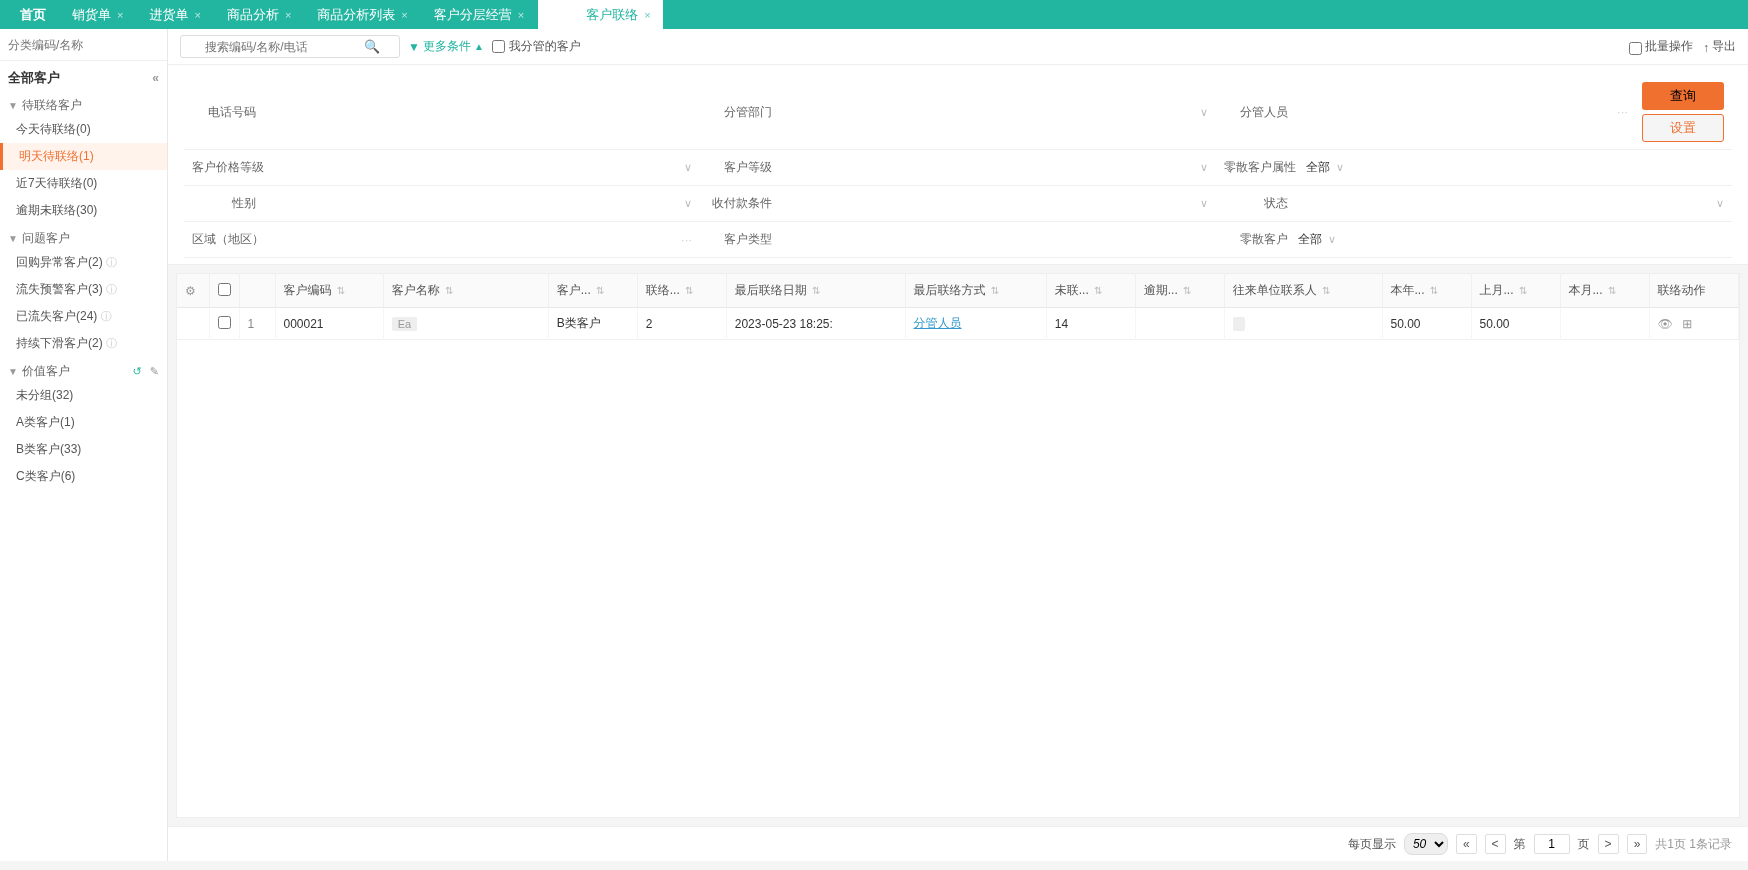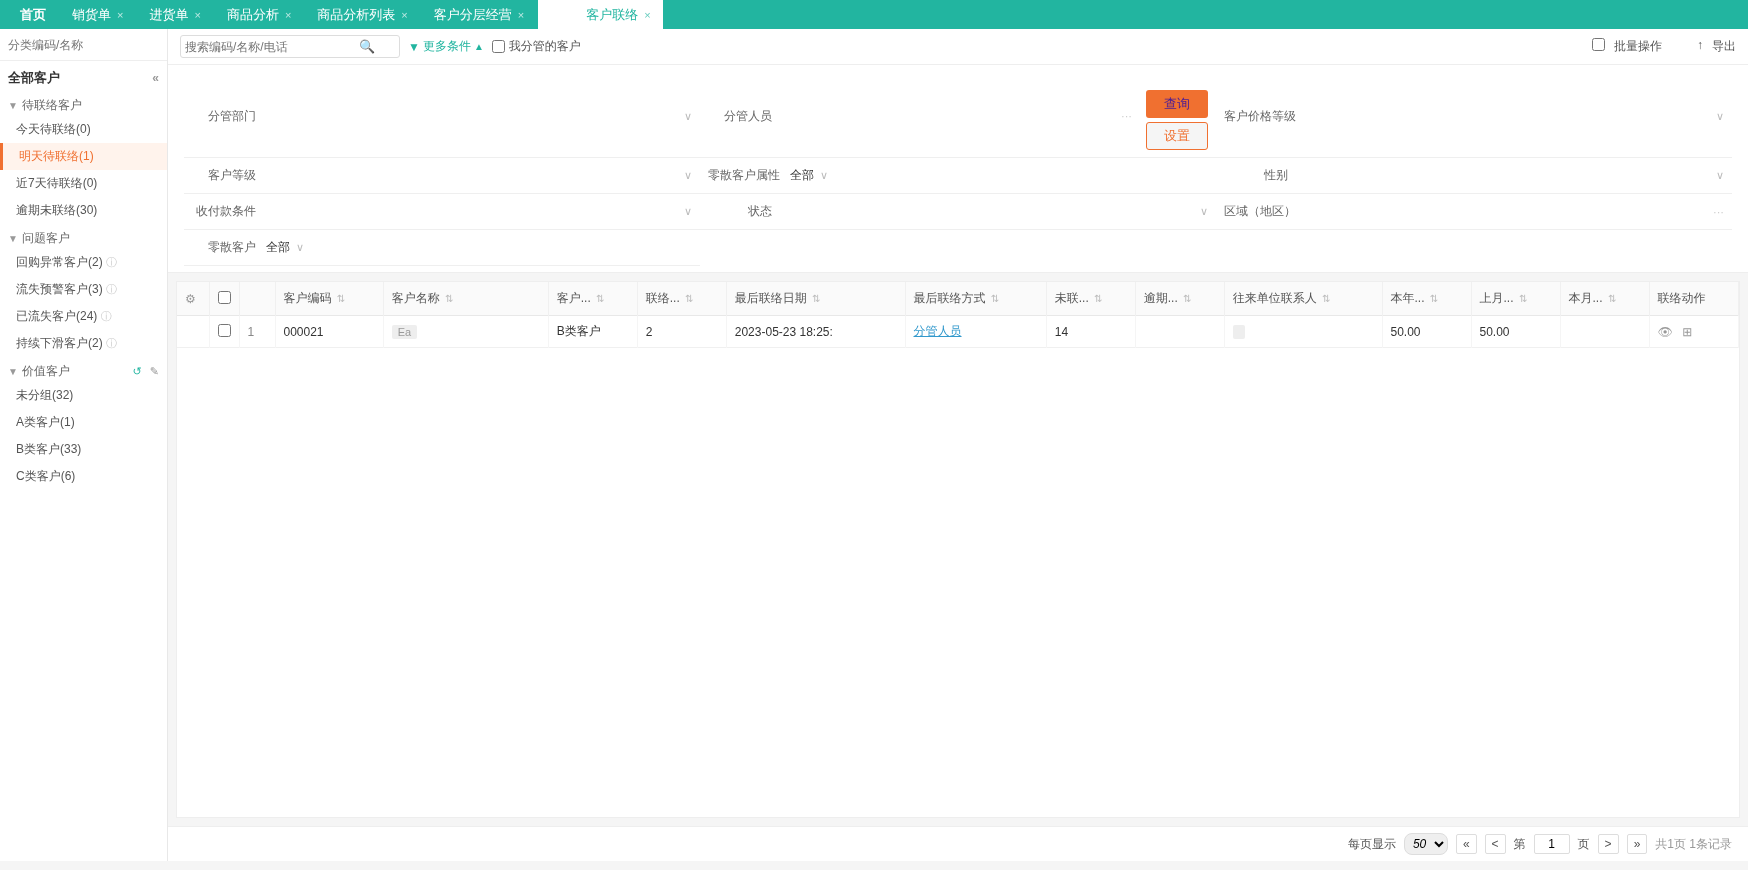--- a/index.html
+++ b/index.html
@@ -122,21 +122,21 @@
       background: #fff;
       padding: 6px 12px;
       border-bottom: 1px solid #eee;
       gap: 8px;
     }
     .search-input-wrap {
       display: flex;
       align-items: center;
       border: 1px solid #ddd;
       border-radius: 3px;
-      padding: 3px 4px;
+      padding: 3px 24px;
       width: 220px;
       gap: 4px;
     }
     .search-input-wrap input {
       border: none;
       outline: none;
       font-size: 12px;
       color: #999;
       width: 170px;
       background: transparent;
@@ -160,36 +160,34 @@
       cursor: pointer;
     }
     .search-bar-right {
       margin-left: auto;
       display: flex;
       align-items: center;
       gap: 10px;
     }
     .batch-op, .export-btn {
       display: flex;
-      align-items: flex-start;
-      gap: 9px;
+      align-items: flex-end;
+      gap: 3px;
       font-size: 12px;
       color: #555;
       cursor: pointer;
-      margin-left: 25px;
     }
     .btn-query {
       background: #f07030;
-      color: #4c1d95;
+      color: #000000;
       border: none;
       border-radius: 3px;
-      padding: 5px 18px;
+      padding: 5px 28px;
       font-size: 13px;
       cursor: pointer;
-      margin-top: 8px;
     }
     .btn-setting {
       background: #f5f5f5;
       color: #f07030;
       border: 1px solid #f07030;
       border-radius: 3px;
       padding: 4px 16px;
       font-size: 13px;
       cursor: pointer;
     }
@@ -422,20 +420,26 @@
           <span style="color:#555;">↑</span>
           <span>导出</span>
         </div>
       </div>
     </div>
 
     <div class="filter-grid">
       <div class="filter-rows-container">
 
         <div class="filter-cell">
+          <span class="fc-label">电话号码</span>
+          <div class="fc-value">
+            <input type="text" style="border: none; outline: none; font-size: 12px; width: 100%; background: transparent;">
+          </div>
+        </div>
+        <div class="filter-cell">
           <span class="fc-label">分管部门</span>
           <div class="fc-dropdown">
             <span class="arrow">∨</span>
           </div>
         </div>
 
         <div class="filter-cell" style="display:flex;align-items:center;gap:6px;">
           <span class="fc-label">分管人员</span>
           <div style="flex:1;display:flex;align-items:center;justify-content:flex-end;">
             <span class="fc-more">···</span>
@@ -482,20 +486,25 @@
           <span class="fc-label">状态</span>
           <div class="fc-dropdown">
             <span class="arrow">∨</span>
           </div>
         </div>
 
         <div class="filter-cell">
           <span class="fc-label">区域（地区）</span>
           <div style="flex:1;display:flex;justify-content:flex-end;">
             <span class="fc-more">···</span>
+          </div>
+        </div>
+        <div class="filter-cell">
+          <span class="fc-label">客户类型</span>
+          <div class="fc-dropdown">
           </div>
         </div>
         <div class="filter-cell">
           <span class="fc-label">零散客户</span>
           <span style="font-size:12px;color:#333;margin-left:4px;">全部</span>
           <div class="fc-dropdown" style="flex:0;">
             <span class="arrow">∨</span>
           </div>
         </div>
       </div>

